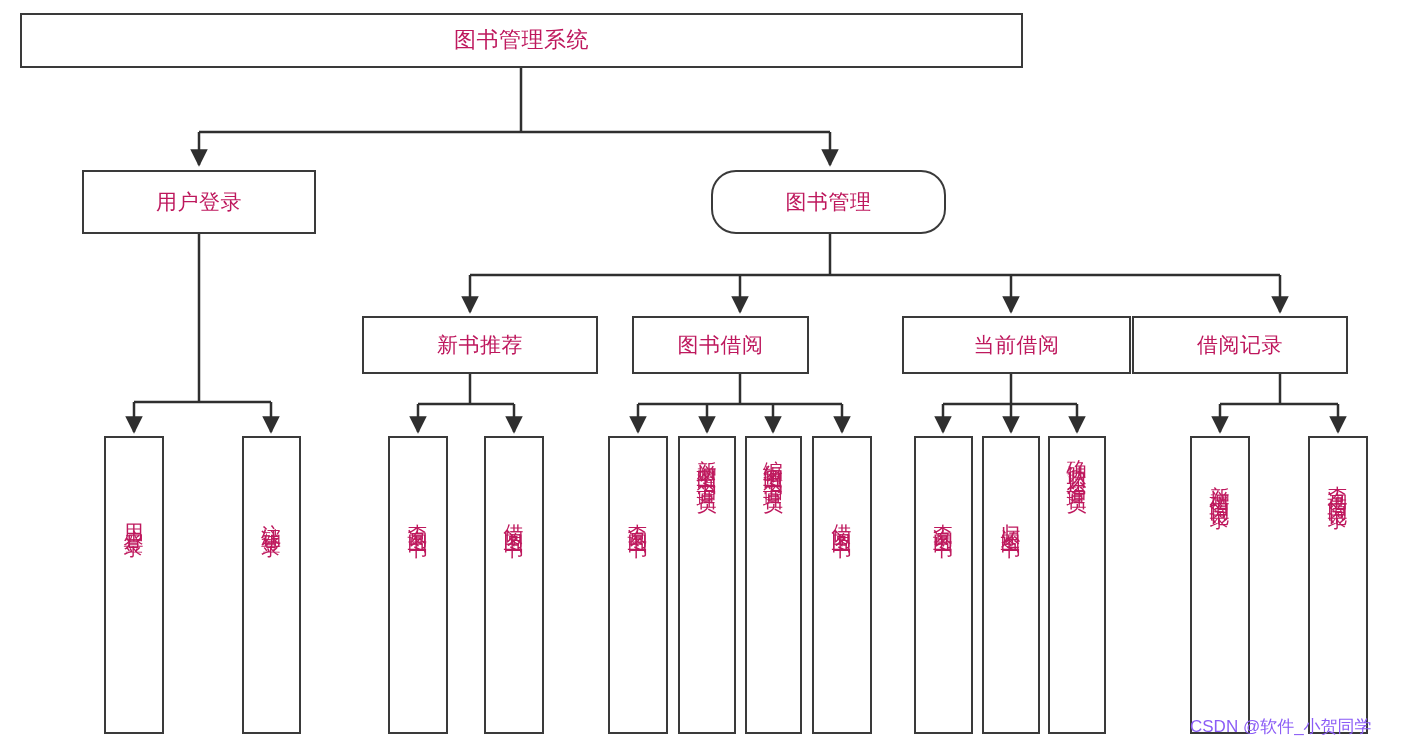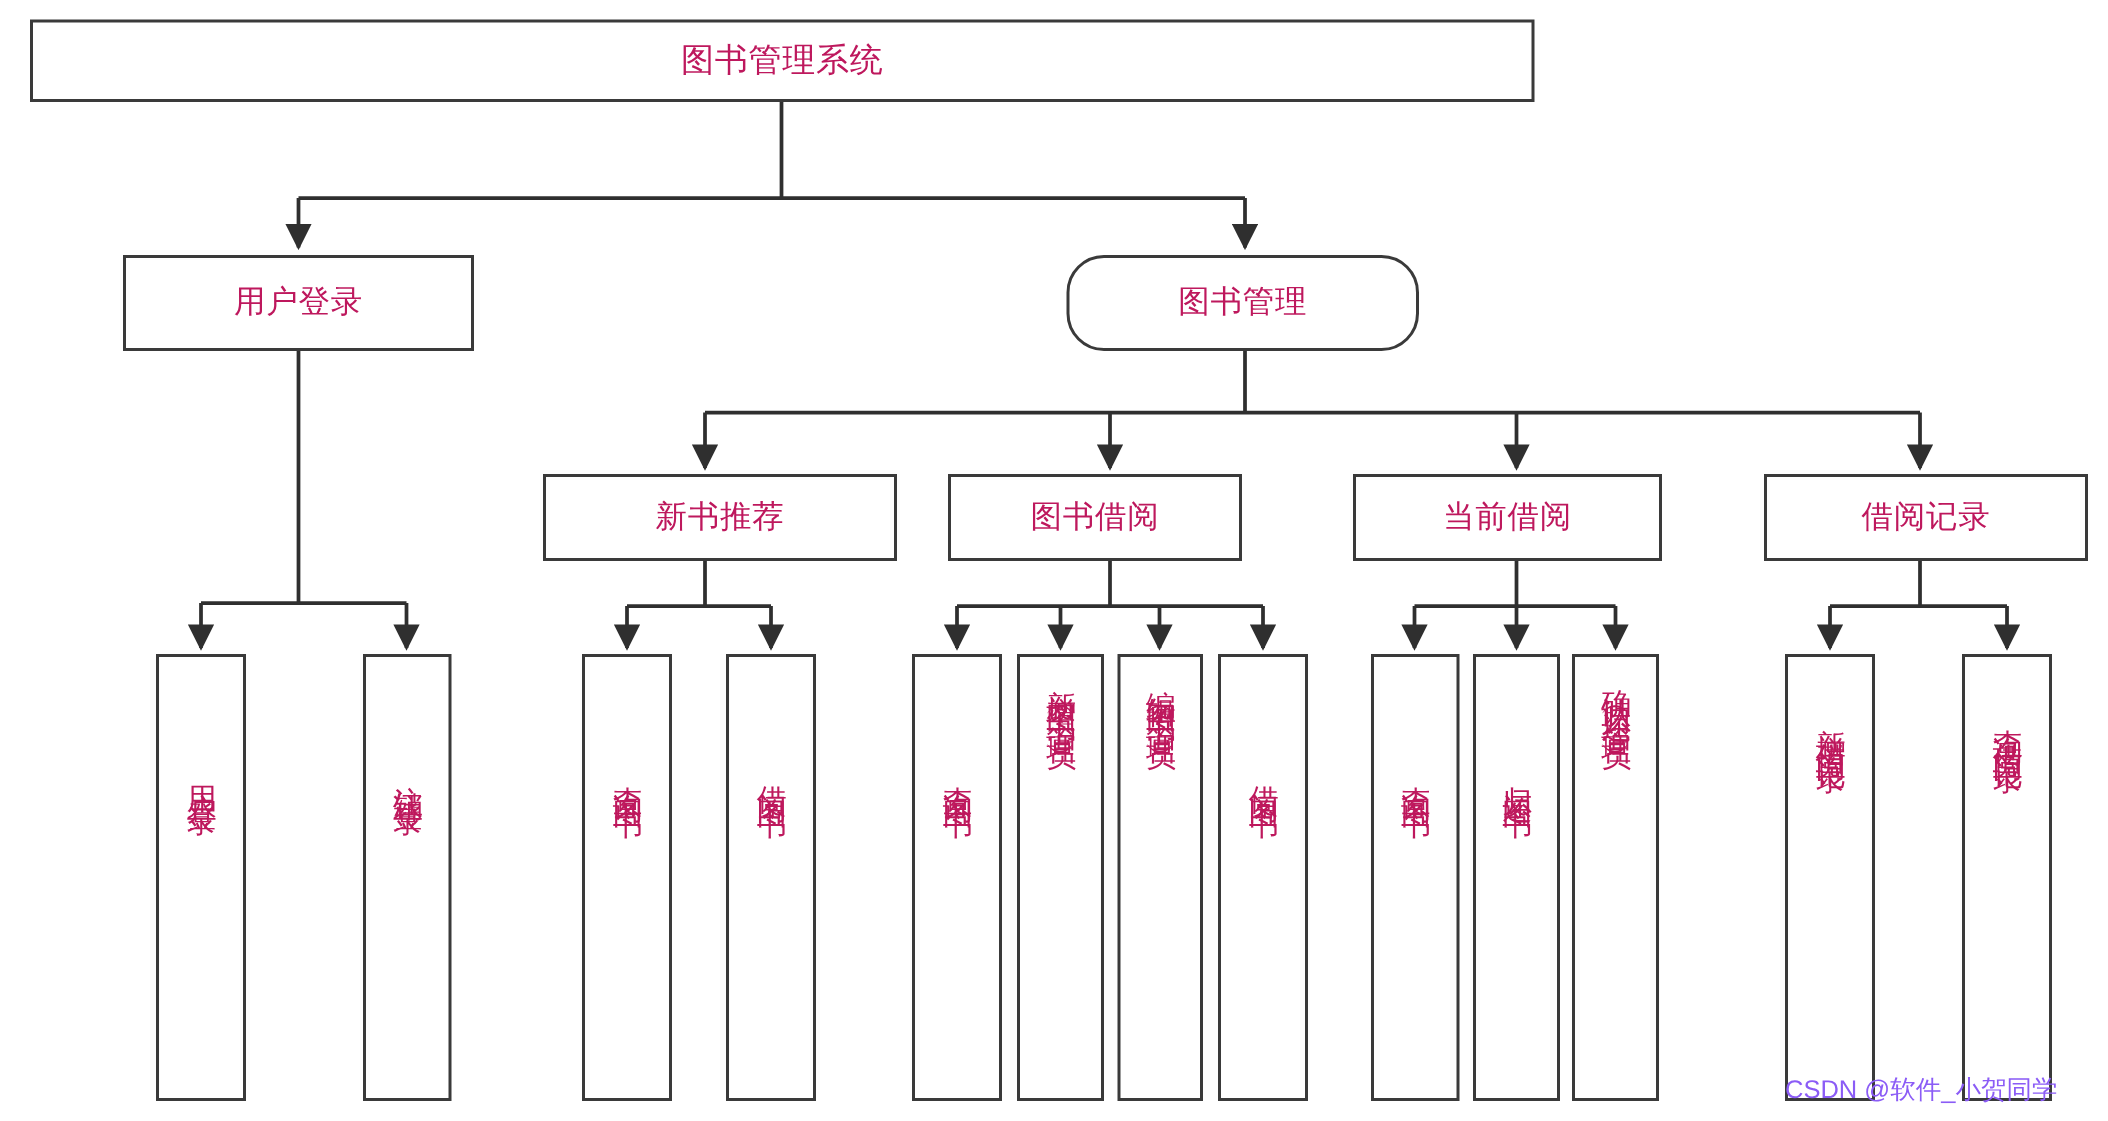--- a/index.html
+++ b/index.html
@@ -135,27 +135,27 @@
   <div class="node h" style="left:82px; top:170px; width:234px; height:64px;">
     <span class="lbl">用户登录</span>
   </div>
   <div class="node h" style="left:711px; top:170px; width:235px; height:64px;border-radius:25px;">
     <span class="lbl">图书管理</span>
   </div>
 
   <div class="node h" style="left:362px; top:316px; width:236px; height:58px;">
     <span class="lbl">新书推荐</span>
   </div>
-  <div class="node h" style="left:632px; top:316px; width:196px; height:58px;">
+  <div class="node h" style="left:632px; top:316px; width:177px; height:58px;">
     <span class="lbl">图书借阅</span>
   </div>
-  <div class="node h" style="left:902px; top:316px; width:206px; height:58px;">
+  <div class="node h" style="left:902px; top:316px; width:229px; height:58px;">
     <span class="lbl">当前借阅</span>
   </div>
-  <div class="node h" style="left:1176px; top:316px; width:216px; height:58px;">
+  <div class="node h" style="left:1132px; top:316px; width:216px; height:58px;">
     <span class="lbl">借阅记录</span>
   </div>
 
   <div class="node v" style="left:104px; top:436px; width:60px; height:298px; padding-top:70px;">
     <span class="lbl">用户登录</span>
   </div>
   <div class="node v" style="left:242px; top:436px; width:59px; height:298px; padding-top:70px;">
     <span class="lbl">注销登录</span>
   </div>
 

